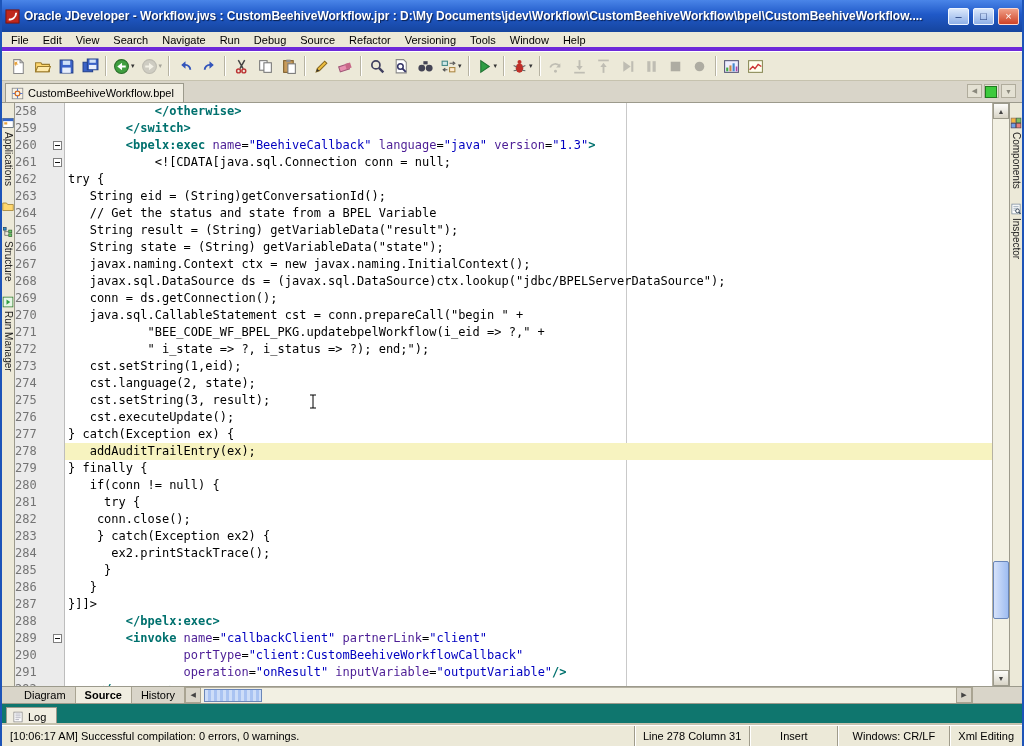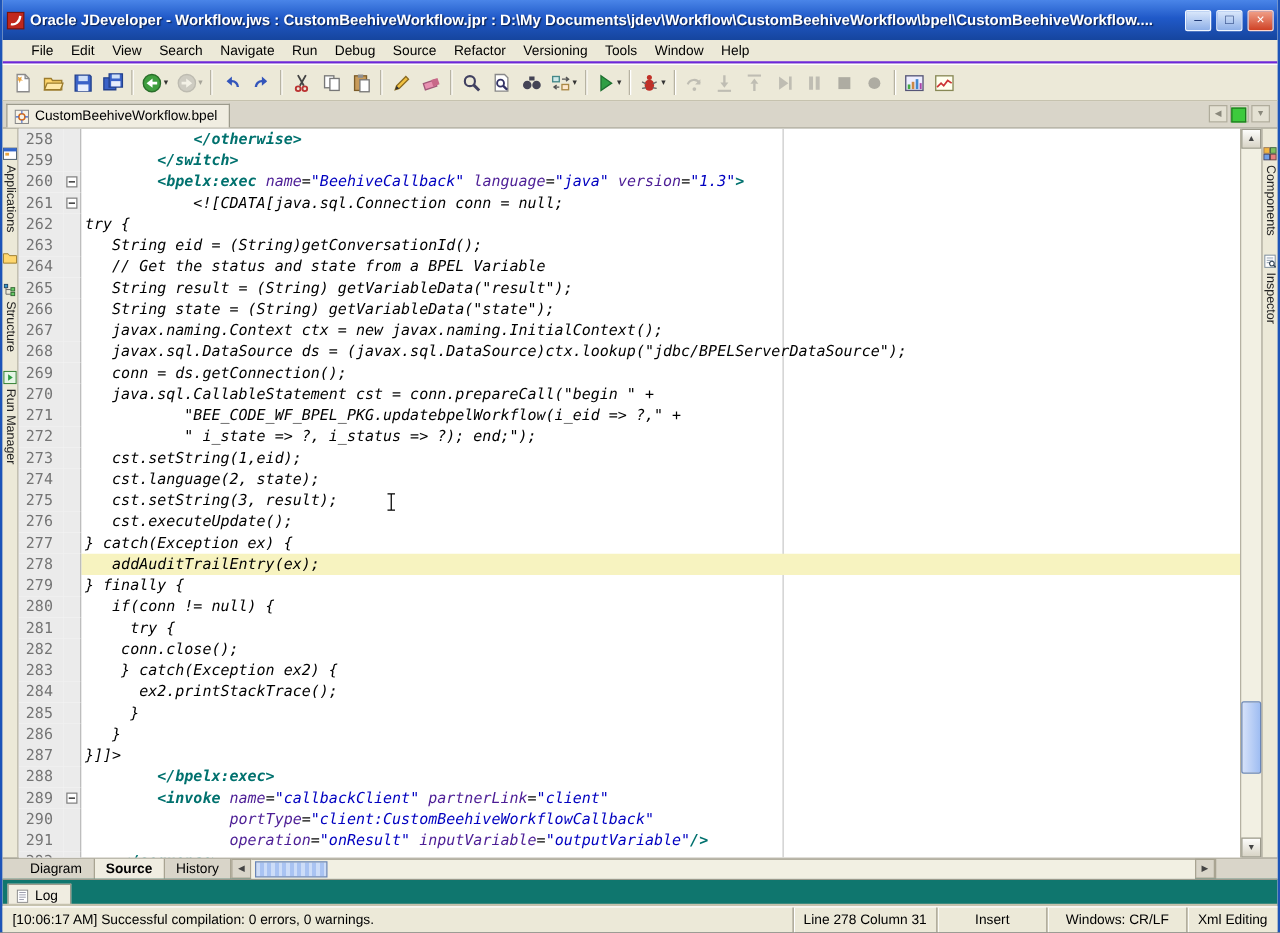--- a/index.html
+++ b/index.html
@@ -11,21 +11,21 @@
   .titlebar{height:22px;flex:none;display:flex;align-items:center;gap:4px;padding:16px 3px;
     background:linear-gradient(180deg,#4a85e8 0%,#2059c8 45%,#16459e 100%);justify-content:center;}
   .title-icon svg{width:15px;height:15px;display:block;}
   .title-text{flex:1;color:#fff;font-weight:bold;font-size:12px;white-space:nowrap;overflow:hidden;
     text-overflow:ellipsis;text-shadow:1px 1px 1px #0a1f4d;}
   .winbtn{width:21px;height:17px;padding:0;font-size:11px;line-height:14px;color:#16306e;
     background:linear-gradient(180deg,#dbe8fb,#8fb0e8);border:1px solid #f0f6ff;border-radius:2px;cursor:default;}
   .winbtn.close{background:linear-gradient(180deg,#f0a088,#cf4226);color:#fff;border-color:#ffd8cc;}
   
   .menubar{height:19px;flex:none;display:flex;align-items:center;background:#ece9d8;font-size:11px;
-    border-bottom:2px solid #6d28d9;padding-left:16px;}
+    border-bottom:4px solid #6d28d9;padding-left:2px;}
   .menu-item{padding:2px 7px;color:#000;}
   
   .toolbar{height:30px;flex:none;display:flex;align-items:center;background:#ece9d8;padding:0 4px;
     border-top:1px solid #fff;border-bottom:1px solid #c6c2ae;}
   .tbtn{display:inline-flex;align-items:center;justify-content:center;height:24px;min-width:24px;
     padding:0 2px;background:transparent;border:1px solid transparent;cursor:default;}
   .tbtn svg{width:17px;height:17px;display:block;}
   .tbtn .dd{font-size:7px;margin-left:1px;color:#333;}
   .tbtn.disabled{opacity:.38;filter:grayscale(1);}
   .tbsep{width:2px;height:20px;border-left:1px solid #b7b3a2;border-right:1px solid #fff;margin:0 3px;}
@@ -43,25 +43,25 @@
   .dock{width:13px;flex:none;background:#ece9d8;display:flex;flex-direction:column;align-items:center;overflow:hidden;}
   .dock.left{border-right:1px solid #9c9a8c;}
   .dock.right{border-left:1px solid #9c9a8c;}
   .dock-tab{display:flex;flex-direction:column;align-items:center;margin-top:14px;}
   .dock-icon svg{width:12px;height:12px;display:block;}
   .dock-label{writing-mode:vertical-rl;font-size:10px;color:#222;margin-top:3px;white-space:nowrap;}
   .editor{flex:1;display:flex;min-width:0;background:#fff;}
   .code-area{flex:1;min-width:0;overflow:hidden;position:relative;background:#fff;
     font-family:"DejaVu Sans Mono",monospace;font-size:12px;line-height:17px;}
   .code-row{display:flex;height:17px;position:relative;z-index:1;}
-  .gnum{flex:none;width:36px;padding-right:3px;background:#ebebeb;color:#747474;text-align:center;}
+  .gnum{flex:none;width:36px;padding-right:3px;background:#ebebeb;color:#747474;text-align:left;}
   .gfold{flex:none;width:14px;background:#ebebeb;border-right:1px solid #bdbdbd;position:relative;}
   .fbox{position:absolute;left:2px;top:4px;width:9px;height:9px;border:1px solid #7f7f7f;background:#fff;}
   .fbox::after{content:"";position:absolute;left:1px;right:1px;top:3px;height:1px;background:#111;}
-  .ctext{flex:1;white-space:pre;padding-left:3px;color:#000;font-style:italic;}
+  .ctext{flex:1;white-space:pre;padding-left:3px;color:#000;}
   .code-row.hl .ctext{background:#f7f3c0;}
   .tk-p{color:#000;}
   .tk-t{color:#00716e;font-weight:bold;}
   .tk-a{color:#4c1d95;}
   .tk-v{color:#0000c0;}
   .margin-line{position:absolute;left:611px;top:0;bottom:0;width:1px;background:#c9c9c9;z-index:0;}
   .ibeam{position:absolute;left:293px;top:291px;z-index:5;}
   .vscroll{width:17px;flex:none;background:#f2f0e3;border-left:1px solid #b5b1a2;position:relative;}
   .sb-btn{position:absolute;left:0;width:16px;height:16px;padding:0;background:linear-gradient(180deg,#fdfdfb,#d8d4c6);
     border:1px solid #9c9a8c;display:flex;align-items:center;justify-content:center;font-size:7px;color:#444;}

